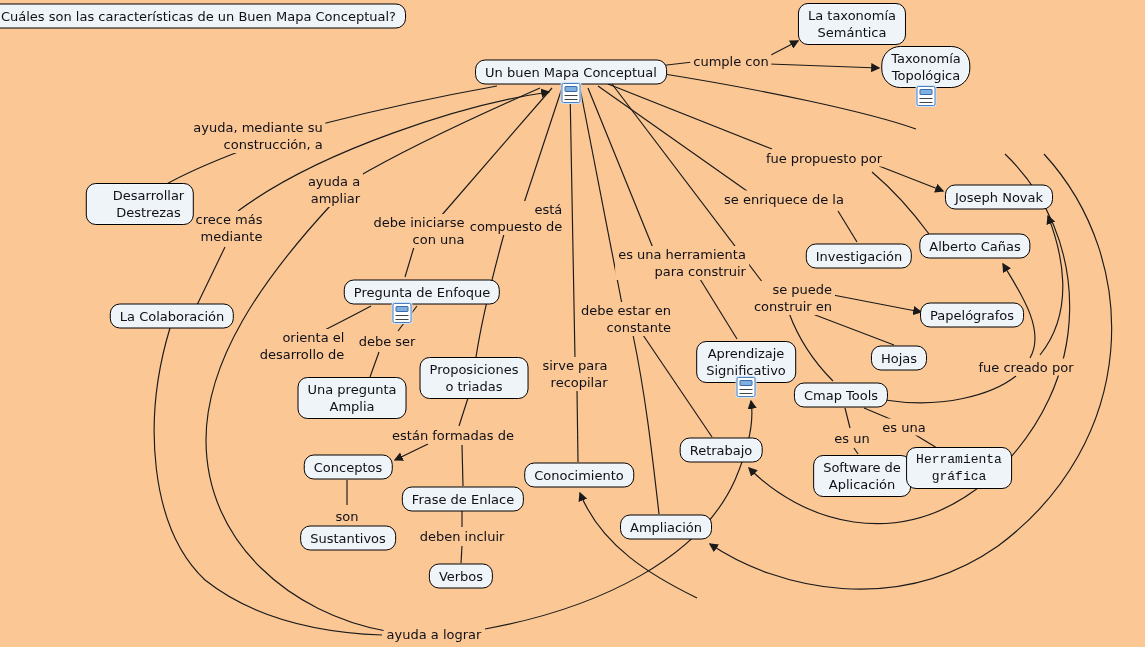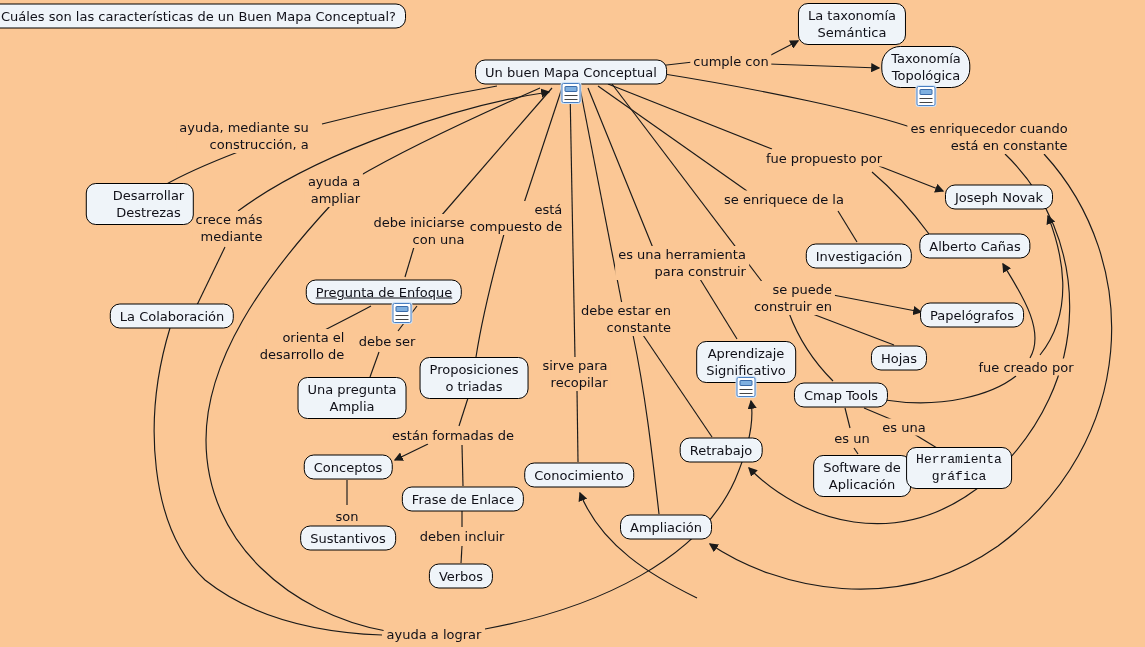--- a/index.html
+++ b/index.html
@@ -117,21 +117,21 @@
     <div class="concept" style="left: 926px; top: 67px; border-radius: 19px;">Taxonomía
 Topológica</div>
     <div class="res-icon" style="left: 926px; top: 96px;">
     <span class="pic"></span>
     <span class="ln"></span>
     <span class="ln"></span>
   </div>
     <div class="concept" style="left: 140px; top: 204px; padding-left: 26px;">Desarrollar
 Destrezas</div>
     <div class="concept" style="left: 172px; top: 316px;">La Colaboración</div>
-    <div class="concept" style="left: 384px; top: 292px; text-decoration: underline;">Pregunta de Enfoque</div>
+    <div class="concept" style="left: 422px; top: 292px;">Pregunta de Enfoque</div>
     <div class="res-icon" style="left: 402px; top: 313px;">
     <span class="pic"></span>
     <span class="ln"></span>
     <span class="ln"></span>
   </div>
     <div class="concept" style="left: 352px; top: 398px;">Una pregunta
 Amplia</div>
     <div class="concept" style="left: 474px; top: 378px;">Proposiciones
 o triadas</div>
     <div class="concept" style="left: 348px; top: 467px;">Conceptos</div>
@@ -152,21 +152,21 @@
     <div class="concept" style="left: 999px; top: 197px;">Joseph Novak</div>
     <div class="concept" style="left: 975px; top: 246px;">Alberto Cañas</div>
     <div class="concept" style="left: 972px; top: 315px;">Papelógrafos</div>
     <div class="concept" style="left: 899px; top: 358px;">Hojas</div>
     <div class="concept" style="left: 841px; top: 395px;">Cmap Tools</div>
     <div class="concept" style="left: 862px; top: 476px;">Software de
 Aplicación</div>
     <div class="concept" style="left: 959px; top: 468px; font-family: Liberation Mono, monospace;">Herramienta
 gráfica</div>
     <div class="link-label" style="left: 731px; top: 61px;">cumple con</div>
-    <div class="link-label" style="left: 244px; top: 136px;">ayuda, mediante su
+    <div class="link-label" style="left: 258px; top: 136px;">ayuda, mediante su
 construcción, a</div>
     <div class="link-label" style="left: 229px; top: 228px;">crece más
 mediante</div>
     <div class="link-label" style="left: 334px; top: 190px;">ayuda a
 ampliar</div>
     <div class="link-label" style="left: 419px; top: 231px;">debe iniciarse
 con una</div>
     <div class="link-label" style="left: 516px; top: 218px;">está
 compuesto de</div>
     <div class="link-label" style="left: 302px; top: 346px;">orienta el
@@ -176,21 +176,19 @@
     <div class="link-label" style="left: 347px; top: 516px;">son</div>
     <div class="link-label" style="left: 462px; top: 536px;">deben incluir</div>
     <div class="link-label" style="left: 575px; top: 374px;">sirve para
 recopilar</div>
     <div class="link-label" style="left: 626px; top: 319px;">debe estar en
 constante</div>
     <div class="link-label" style="left: 682px; top: 263px;">es una herramienta
 para construir</div>
     <div class="link-label" style="left: 784px; top: 199px;">se enriquece de la</div>
     <div class="link-label" style="left: 824px; top: 158px;">fue propuesto por</div>
-    <div class="link-label" style="left: 989px; top: 137px;">es enriquecedor cuando
-está en constante</div>
     <div class="link-label" style="left: 793px; top: 298px;">se puede
 construir en</div>
     <div class="link-label" style="left: 1026px; top: 367px;">fue creado por</div>
     <div class="link-label" style="left: 852px; top: 438px;">es un</div>
     <div class="link-label" style="left: 904px; top: 427px;">es una</div>
     <div class="link-label" style="left: 434px; top: 634px;">ayuda a lograr</div>
   </div>
 
 </body></html>

